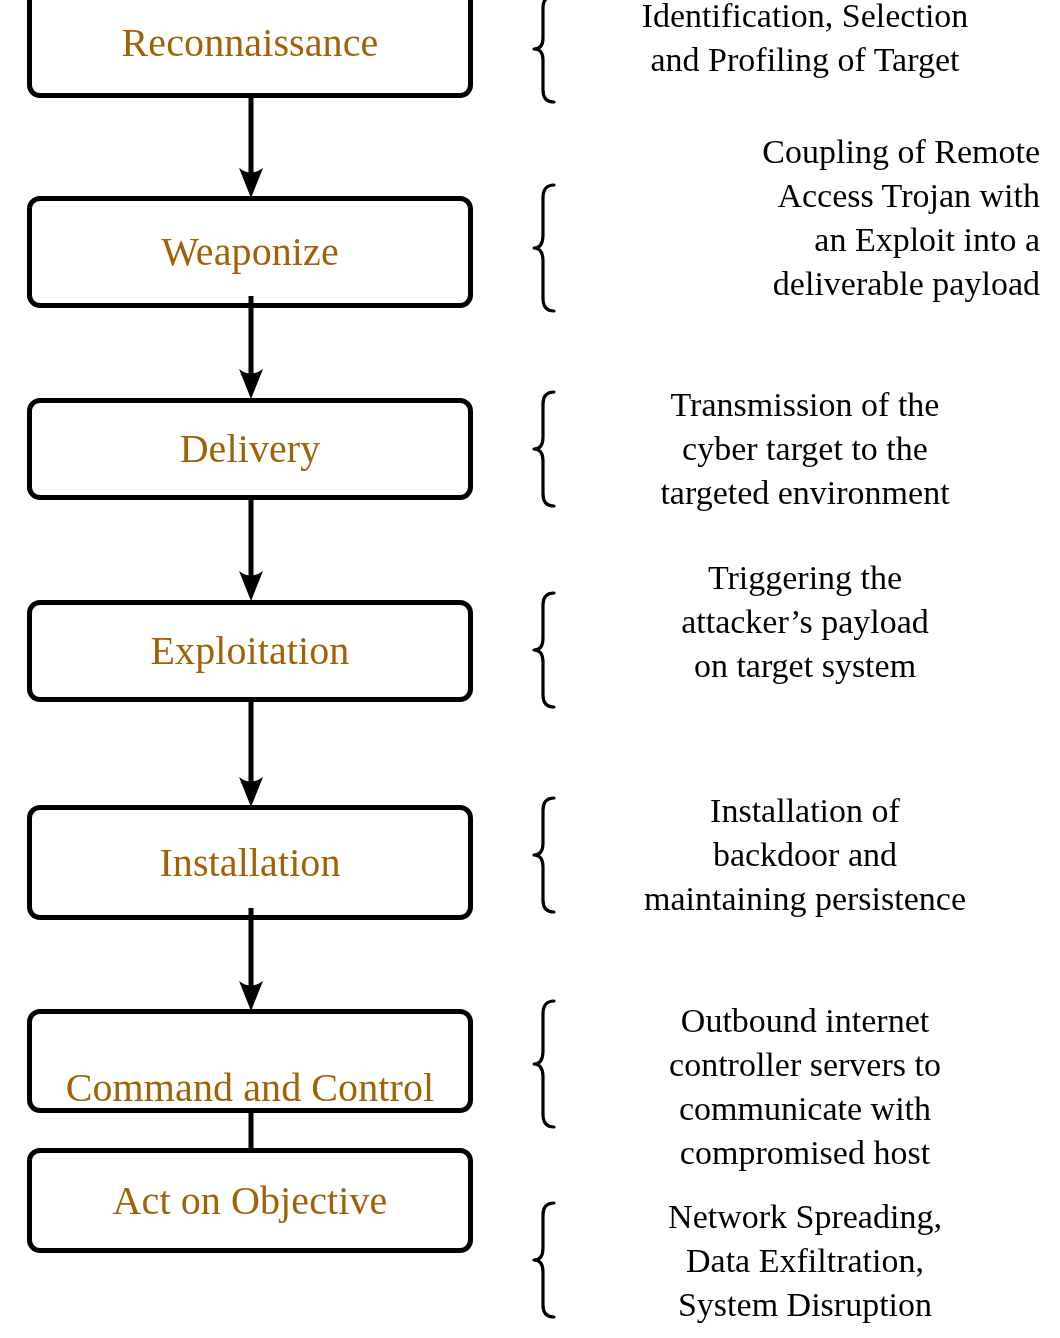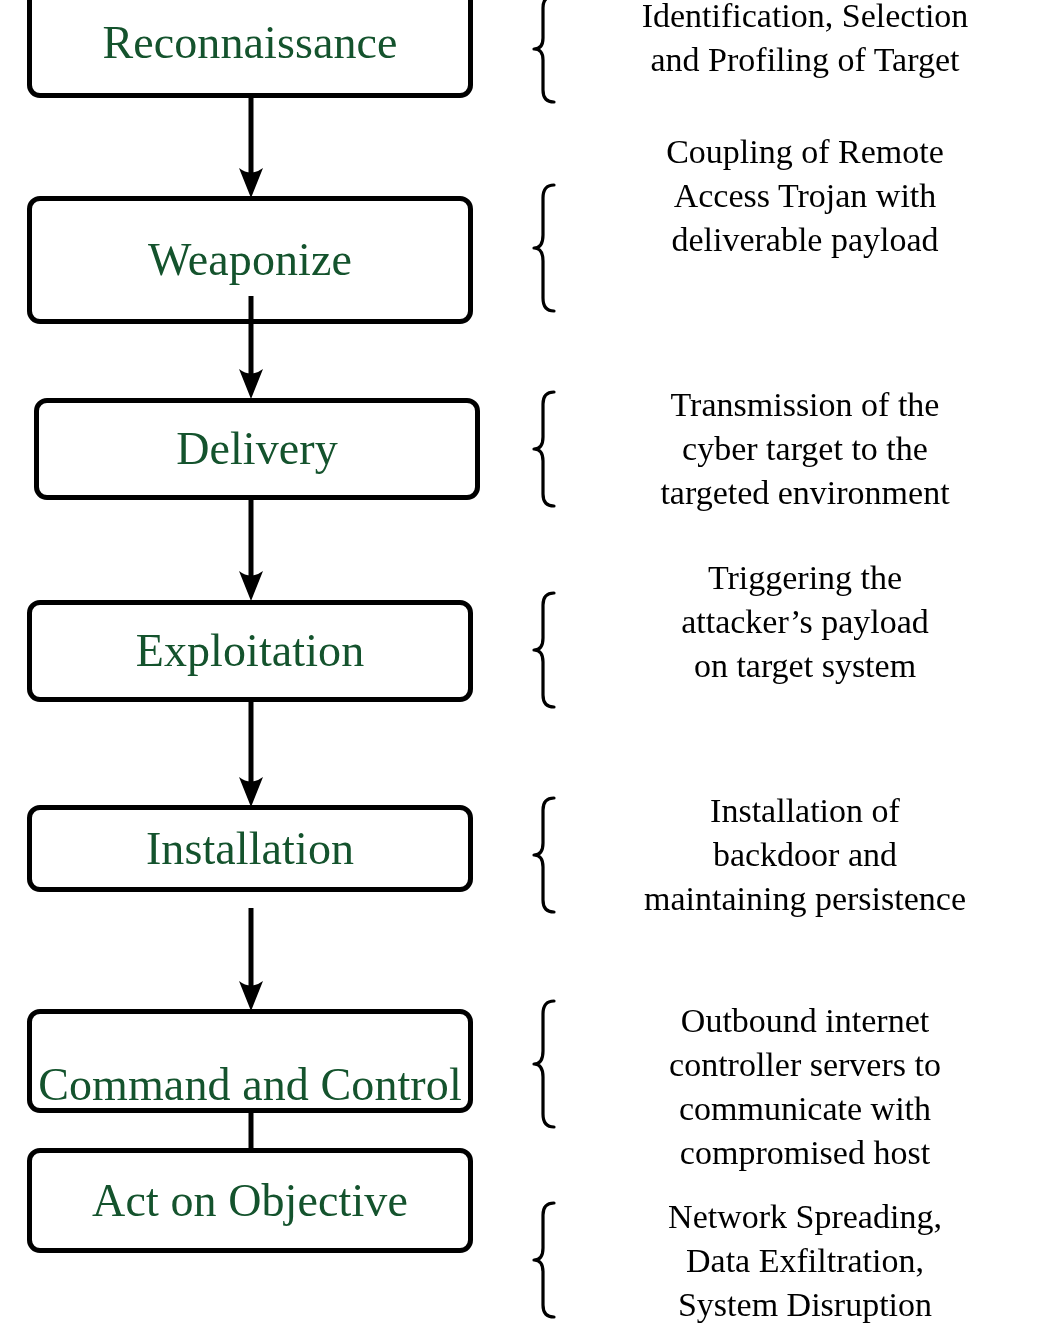--- a/index.html
+++ b/index.html
@@ -27,25 +27,25 @@
     width: 446px;
     box-sizing: border-box;
     border: 5px solid #000000;
     border-radius: 13px;
     background: #ffffff;
     display: flex;
     align-items: center;
     justify-content: center;
   }
   .stage-label {
-    font-size: 46px;
+    font-size: 40px;
     line-height: 1;
     letter-spacing: 0.1px;
     white-space: nowrap;
-    color: #14532d;
+    color: #a16207;
   }
 
   
   .arrow {
     position: absolute;
     left: 235px;
     width: 32px;
   }
   .arrow svg { display: block; }
 
@@ -87,44 +87,45 @@
     <svg width="34" height="110" viewBox="0 0 34 110" aria-hidden="true">
       <path d="M26 2 Q15 2 15 14 L15 44 Q15 55 6 55 Q15 55 15 66 L15 96 Q15 108 26 108" fill="none" stroke="#000" stroke-width="3.2" stroke-linecap="round" stroke-linejoin="round"></path>
     </svg>
   </div>
 
   <div class="desc" style="top:-6px;">
     <span class="ln">Identification, Selection</span>
     <span class="ln">and Profiling of Target</span>
   </div>
 
-  <div class="stage-box" style="top:196px; height:128px;">
+  <div class="stage-box" style="top:196px; height:112px;">
     <span class="stage-label">Weaponize</span>
   </div>
 
   <div class="arrow" style="top:296px; height:103px;">
     <svg width="32" height="103" viewBox="0 0 32 103" aria-hidden="true">
       <line x1="16" y1="0" x2="16" y2="86" stroke="#000" stroke-width="5"></line>
       <path d="M16 103 L4 73 Q16 82 28 73 Z" fill="#000"></path>
     </svg>
   </div>
 
   <div class="brace" style="top:183px; height:130px; left:528px;">
     <svg width="34" height="130" viewBox="0 0 34 130" aria-hidden="true">
       <path d="M26 2 Q15 2 15 15 L15 52 Q15 65 6 65 Q15 65 15 78 L15 115 Q15 128 26 128" fill="none" stroke="#000" stroke-width="3.2" stroke-linecap="round" stroke-linejoin="round"></path>
     </svg>
   </div>
 
-  <div class="desc" style="top:130px;">
+  <div class="desc" style="top:130px;text-align:right;">
     <span class="ln">Coupling of Remote</span>
     <span class="ln">Access Trojan with</span>
+    <span class="ln">an Exploit into a</span>
     <span class="ln">deliverable payload</span>
   </div>
 
-  <div class="stage-box" style="top:398px; height:102px;margin-left:7px;">
+  <div class="stage-box" style="top:398px; height:102px;">
     <span class="stage-label">Delivery</span>
   </div>
 
   <div class="arrow" style="top:498px; height:103px;">
     <svg width="32" height="103" viewBox="0 0 32 103" aria-hidden="true">
       <line x1="16" y1="0" x2="16" y2="86" stroke="#000" stroke-width="5"></line>
       <path d="M16 103 L4 73 Q16 82 28 73 Z" fill="#000"></path>
     </svg>
   </div>
 
@@ -156,21 +157,21 @@
       <path d="M26 2 Q15 2 15 14 L15 47 Q15 59 6 59 Q15 59 15 71 L15 104 Q15 116 26 116" fill="none" stroke="#000" stroke-width="3.2" stroke-linecap="round" stroke-linejoin="round"></path>
     </svg>
   </div>
 
   <div class="desc" style="top:556px;">
     <span class="ln">Triggering the</span>
     <span class="ln">attacker’s payload</span>
     <span class="ln">on target system</span>
   </div>
 
-  <div class="stage-box" style="top:805px; height:87px;">
+  <div class="stage-box" style="top:805px; height:115px;">
     <span class="stage-label">Installation</span>
   </div>
 
   <div class="arrow" style="top:908px; height:103px;">
     <svg width="32" height="103" viewBox="0 0 32 103" aria-hidden="true">
       <line x1="16" y1="0" x2="16" y2="86" stroke="#000" stroke-width="5"></line>
       <path d="M16 103 L4 73 Q16 82 28 73 Z" fill="#000"></path>
     </svg>
   </div>
 

